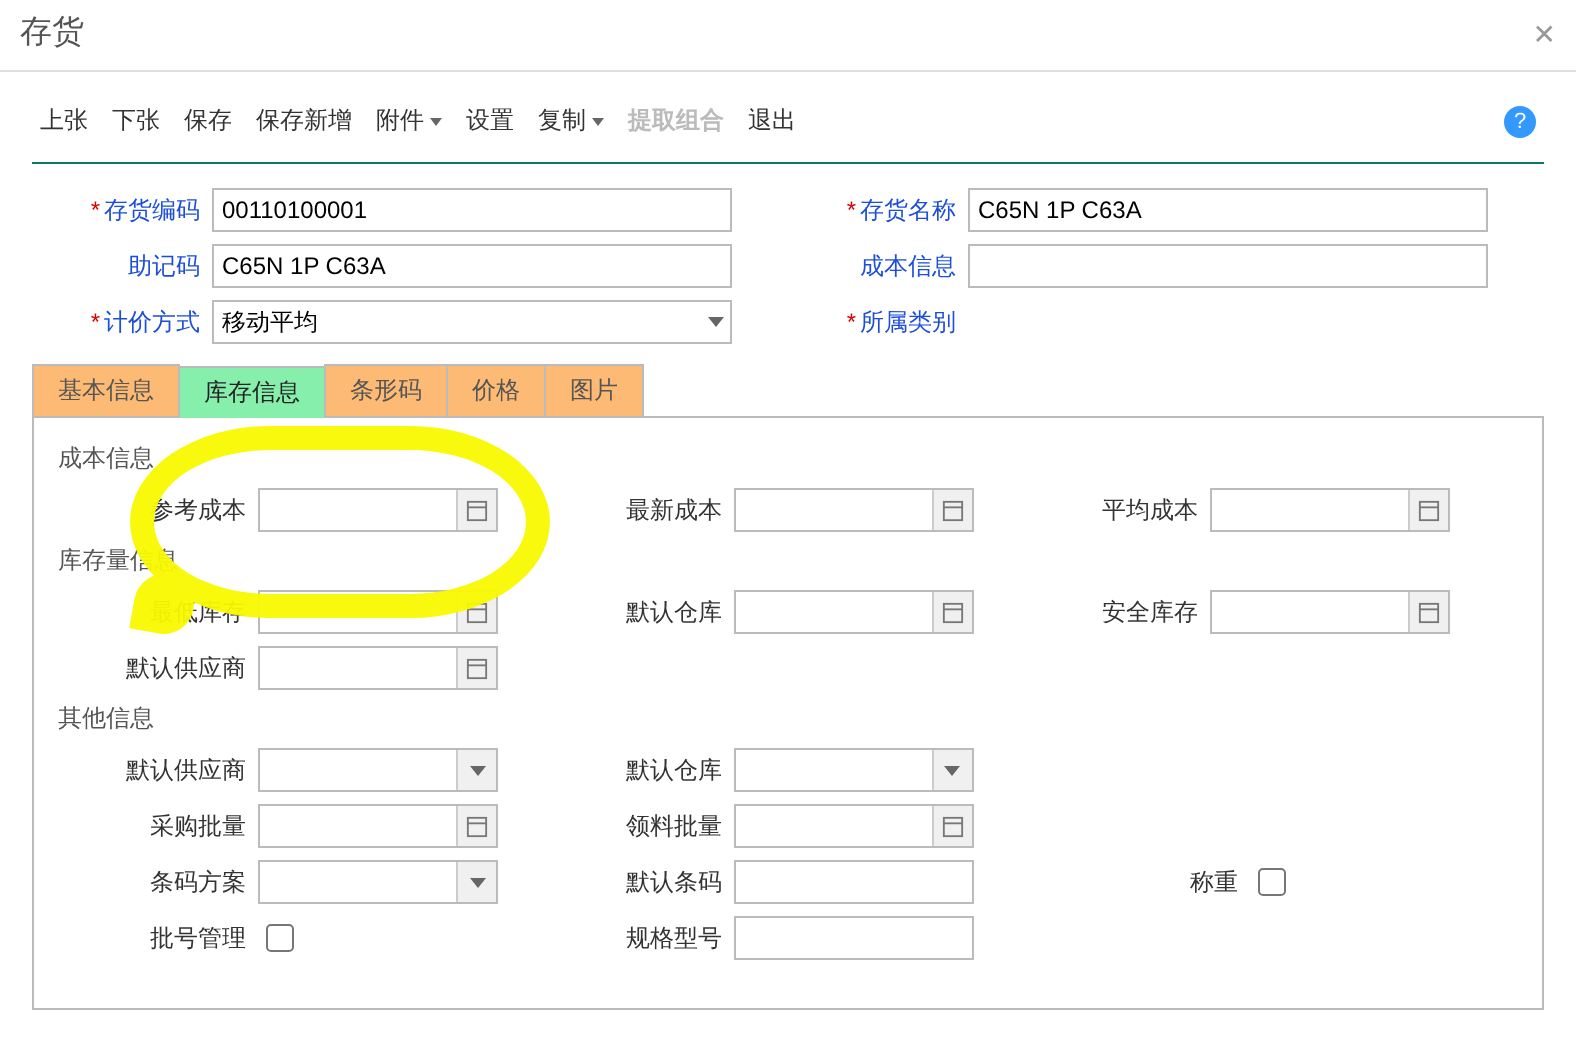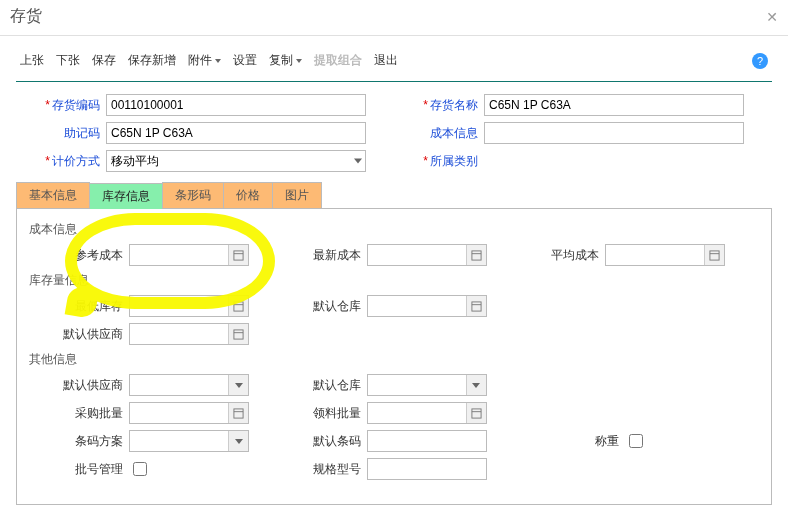--- a/index.html
+++ b/index.html
@@ -353,20 +353,32 @@
       <div class="picker">
           <input style="">
           <span class="pick-btn">
             <svg viewBox="0 0 12 12">
               <rect x="1" y="1" width="10" height="10" fill="none" stroke="#777"></rect>
               <line x1="1" y1="4" x2="11" y2="4" stroke="#777"></line>
             </svg>
           </span>
         </div>
     </div>
+    <div class="field">
+      <span class="flbl">安全库存</span>
+      <div class="picker">
+          <input style="">
+          <span class="pick-btn">
+            <svg viewBox="0 0 12 12">
+              <rect x="1" y="1" width="10" height="10" fill="none" stroke="#777"></rect>
+              <line x1="1" y1="4" x2="11" y2="4" stroke="#777"></line>
+            </svg>
+          </span>
+        </div>
+    </div>
   </div>
   <div class="field-row">
     <div class="field">
       <span class="flbl">默认供应商</span>
       <div class="picker">
           <input style="">
           <span class="pick-btn">
             <svg viewBox="0 0 12 12">
               <rect x="1" y="1" width="10" height="10" fill="none" stroke="#777"></rect>
               <line x1="1" y1="4" x2="11" y2="4" stroke="#777"></line>

